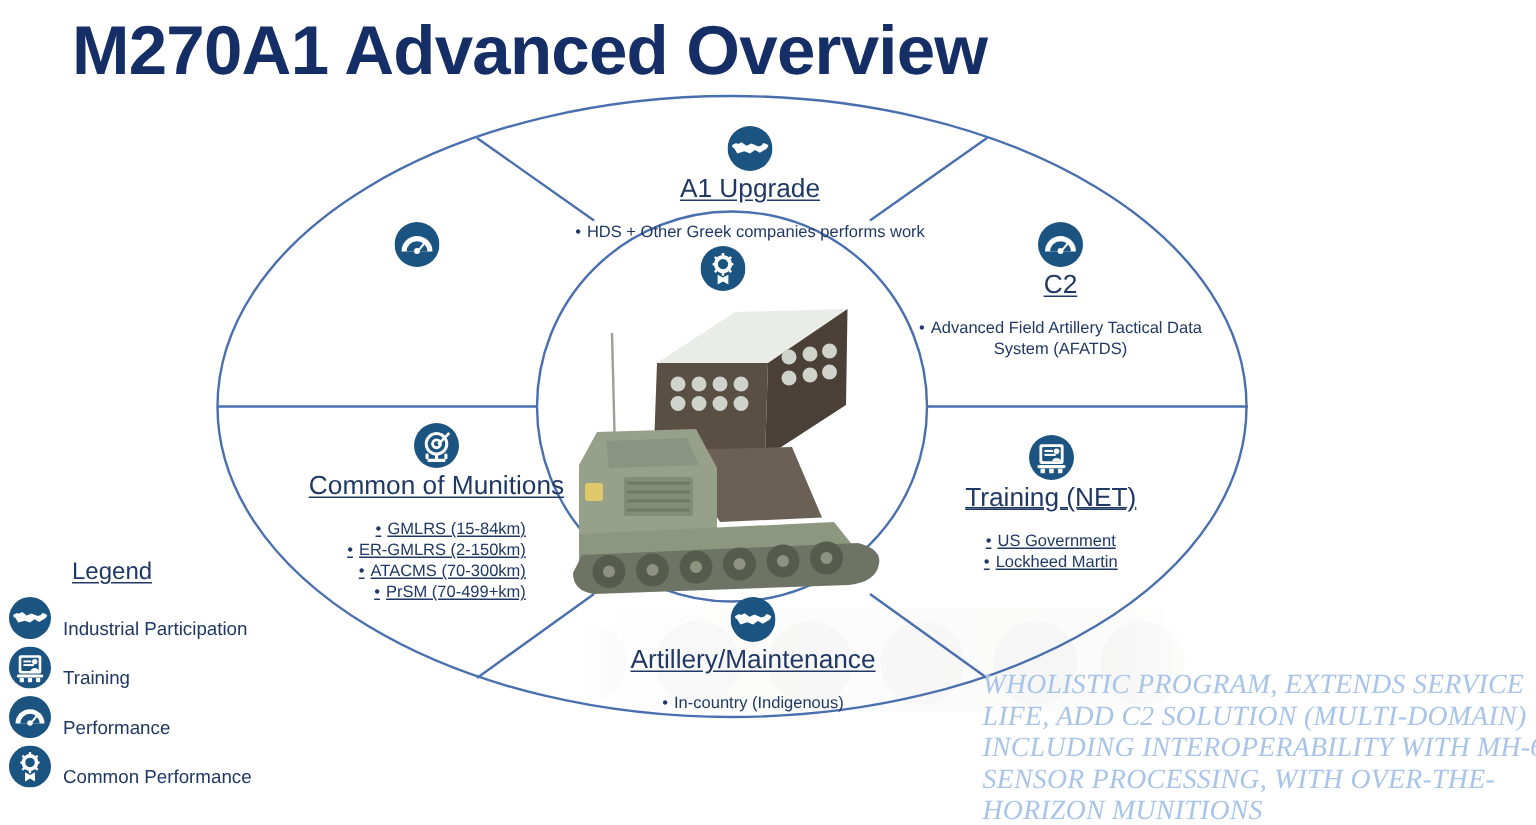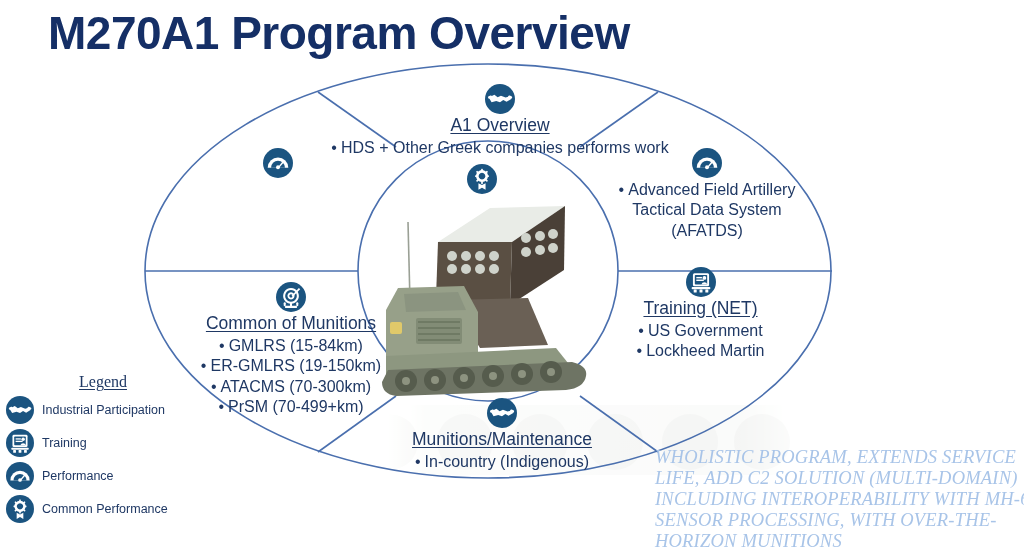--- a/index.html
+++ b/index.html
@@ -78,63 +78,62 @@
     font-size: 17.5px;
     font-weight: normal;
     color: #1f3864;
     text-decoration: underline;
     text-underline-offset: 2px;
     line-height: 1.2;
     white-space: nowrap;
   }
   .node-bullets {
     list-style: none;
-    margin: 2px 0 0 0;
+    margin: 12px 0 0 0;
     padding: 0;
-    font-size: 16px;
+    font-size: 11px;
     color: #1f3864;
     line-height: 1.28;
   }
   .node-bullets li { white-space: nowrap; }
   .node-bullets li::before {
     content: "\2022";
     margin-right: 4px;
   }
   .node-bullets.wrap li { white-space: normal; }
-  .node-bullets.left-align { text-align: center; display: inline-block; }
+  .node-bullets.left-align { text-align: right; display: inline-block; text-decoration: underline; }
 
   #node-a1-upgrade   { left: 330px; top: 84px;  width: 340px; }
   #node-fire-control { left: 178px; top: 148px; width: 200px; }
   #node-c2          { left: 612px; top: 148px; width: 190px; }
   #node-munitions   { left: 176px; top: 282px; width: 230px; }
-  #node-training    { left: 608px; top: 267px; width: 185px; }
+  #node-training    { left: 608px; top: 290px; width: 185px; text-decoration: underline; }
   #node-logistics   { left: 392px; top: 398px; width: 220px; }
   #node-center-icon { left: 462px; top: 164px; width: 40px; }
 
   
   #legend {
     position: absolute;
     left: 6px;
     top: 373px;
     width: 200px;
     z-index: 30;
   }
   #legend-title {
     font-size: 16px;
     color: #1f3864;
     text-decoration: underline;
     text-underline-offset: 2px;
-    text-align: center;
+    text-align: left;
     margin: 0 0 2px 42px;
     width: 110px;
-    font-family: Liberation Serif, serif;
   }
   .legend-row {
     display: flex;
-    align-items: center;
+    align-items: flex-end;
     height: 33px;
   }
   .legend-icon {
     width: 28px;
     height: 28px;
     flex: 0 0 28px;
     margin-right: 8px;
   }
   .legend-label {
     font-size: 12.5px;
@@ -154,21 +153,21 @@
     font-size: 18.5px;
     line-height: 1.14;
     color: #a8c4e8;
     letter-spacing: 0.2px;
     z-index: 30;
   }
 </style>
 </head>
 <body>
 
-<div id="page-title">M270A1 Program Overview</div>
+<div id="page-title">M270A1 Advanced Overview</div>
 
 <svg id="bg-photo" viewBox="0 0 700 470" preserveAspectRatio="none">
   <defs>
     <linearGradient id="bgFade" x1="0" y1="0" x2="1" y2="0">
       <stop offset="0%" stop-color="#ffffff" stop-opacity="1"></stop>
       <stop offset="25%" stop-color="#ffffff" stop-opacity="0.35"></stop>
       <stop offset="70%" stop-color="#ffffff" stop-opacity="0.30"></stop>
       <stop offset="100%" stop-color="#ffffff" stop-opacity="0.80"></stop>
     </linearGradient>
   </defs>
@@ -305,21 +304,21 @@
 
 <div id="node-a1-upgrade" class="node">
   <svg class="node-icon" viewBox="0 0 32 32">
     <circle cx="16" cy="16" r="16" fill="#1b5480"></circle>
     <g fill="#ffffff">
       <path d="M4 14.5 L10 11.5 L13.5 14 L17 12.5 L22 14.5 L26.5 13 L28 16 L23 19 L19.5 17 L16 19.5 L12 18 L7 19.5 Z"></path>
       <rect x="3.2" y="12.6" width="4.4" height="2.6" rx="1.2" transform="rotate(-22 5.4 13.9)"></rect>
       <rect x="24.6" y="12.6" width="4.4" height="2.6" rx="1.2" transform="rotate(22 26.8 13.9)"></rect>
     </g>
   </svg>
-  <div class="node-title">A1 Overview</div>
+  <div class="node-title">A1 Upgrade</div>
   <ul class="node-bullets">
     <li>HDS + Other Greek companies performs work</li>
   </ul>
 </div>
 
 <div id="node-fire-control" class="node">
   <svg class="node-icon" viewBox="0 0 32 32">
     <circle cx="16" cy="16" r="16" fill="#1b5480"></circle>
     <path d="M5 21 a11 11 0 0 1 22 0 Z" fill="#ffffff"></path>
     <path d="M8.6 21 a7.4 7.4 0 0 1 14.8 0 Z" fill="#1b5480"></path>
@@ -329,40 +328,41 @@
 </div>
 
 <div id="node-c2" class="node">
   <svg class="node-icon" viewBox="0 0 32 32">
     <circle cx="16" cy="16" r="16" fill="#1b5480"></circle>
     <path d="M5 21 a11 11 0 0 1 22 0 Z" fill="#ffffff"></path>
     <path d="M8.6 21 a7.4 7.4 0 0 1 14.8 0 Z" fill="#1b5480"></path>
     <path d="M16 20.4 L21.4 13.6 L22.6 14.8 L17.2 21 Z" fill="#ffffff"></path>
     <circle cx="16" cy="20.6" r="2.1" fill="#ffffff"></circle>
   </svg>
+  <div class="node-title">C2</div>
   <ul class="node-bullets wrap">
     <li>Advanced Field Artillery Tactical Data System (AFATDS)</li>
   </ul>
 </div>
 
 <div id="node-munitions" class="node">
   <svg class="node-icon" viewBox="0 0 32 32">
     <circle cx="16" cy="16" r="16" fill="#1b5480"></circle>
     <path d="M16 6.4 a8.4 8.4 0 1 0 0.01 0 Z M16 8.6 a6.2 6.2 0 1 1 -0.01 0 Z" fill="#ffffff"></path>
     <path d="M16 11 a3.8 3.8 0 1 0 0.01 0 Z M16 13 a1.8 1.8 0 1 1 -0.01 0 Z" fill="#ffffff"></path>
     <path d="M16.6 14.6 L24.4 6.4 L25.8 7.8 L17.8 15.6 Z" fill="#ffffff"></path>
     <rect x="14.9" y="22.2" width="2.2" height="4" fill="#ffffff"></rect>
     <rect x="9.6" y="25.4" width="12.8" height="2.4" rx="1" fill="#ffffff"></rect>
     <rect x="8.2" y="21.6" width="2.2" height="4.2" rx="1" fill="#ffffff"></rect>
     <rect x="21.6" y="21.6" width="2.2" height="4.2" rx="1" fill="#ffffff"></rect>
   </svg>
   <div class="node-title">Common of Munitions</div>
   <ul class="node-bullets left-align">
     <li>GMLRS (15-84km)</li>
-    <li>ER-GMLRS (19-150km)</li>
+    <li>ER-GMLRS (2-150km)</li>
     <li>ATACMS (70-300km)</li>
     <li>PrSM (70-499+km)</li>
   </ul>
 </div>
 
 <div id="node-training" class="node">
   <svg class="node-icon" viewBox="0 0 32 32">
     <circle cx="16" cy="16" r="16" fill="#1b5480"></circle>
     <rect x="7.4" y="6.6" width="17.2" height="14" rx="1.6" fill="#ffffff"></rect>
     <rect x="9.4" y="8.6" width="13.2" height="10" rx="0.8" fill="#1b5480"></rect>
@@ -388,21 +388,21 @@
 
 <div id="node-logistics" class="node">
   <svg class="node-icon" viewBox="0 0 32 32">
     <circle cx="16" cy="16" r="16" fill="#1b5480"></circle>
     <g fill="#ffffff">
       <path d="M4 14.5 L10 11.5 L13.5 14 L17 12.5 L22 14.5 L26.5 13 L28 16 L23 19 L19.5 17 L16 19.5 L12 18 L7 19.5 Z"></path>
       <rect x="3.2" y="12.6" width="4.4" height="2.6" rx="1.2" transform="rotate(-22 5.4 13.9)"></rect>
       <rect x="24.6" y="12.6" width="4.4" height="2.6" rx="1.2" transform="rotate(22 26.8 13.9)"></rect>
     </g>
   </svg>
-  <div class="node-title">Munitions/Maintenance</div>
+  <div class="node-title">Artillery/Maintenance</div>
   <ul class="node-bullets">
     <li>In-country (Indigenous)</li>
   </ul>
 </div>
 
 <div id="legend">
   <div id="legend-title">Legend</div>
 
   <div class="legend-row" id="legend-row-industrial">
     <svg class="legend-icon" viewBox="0 0 32 32">

